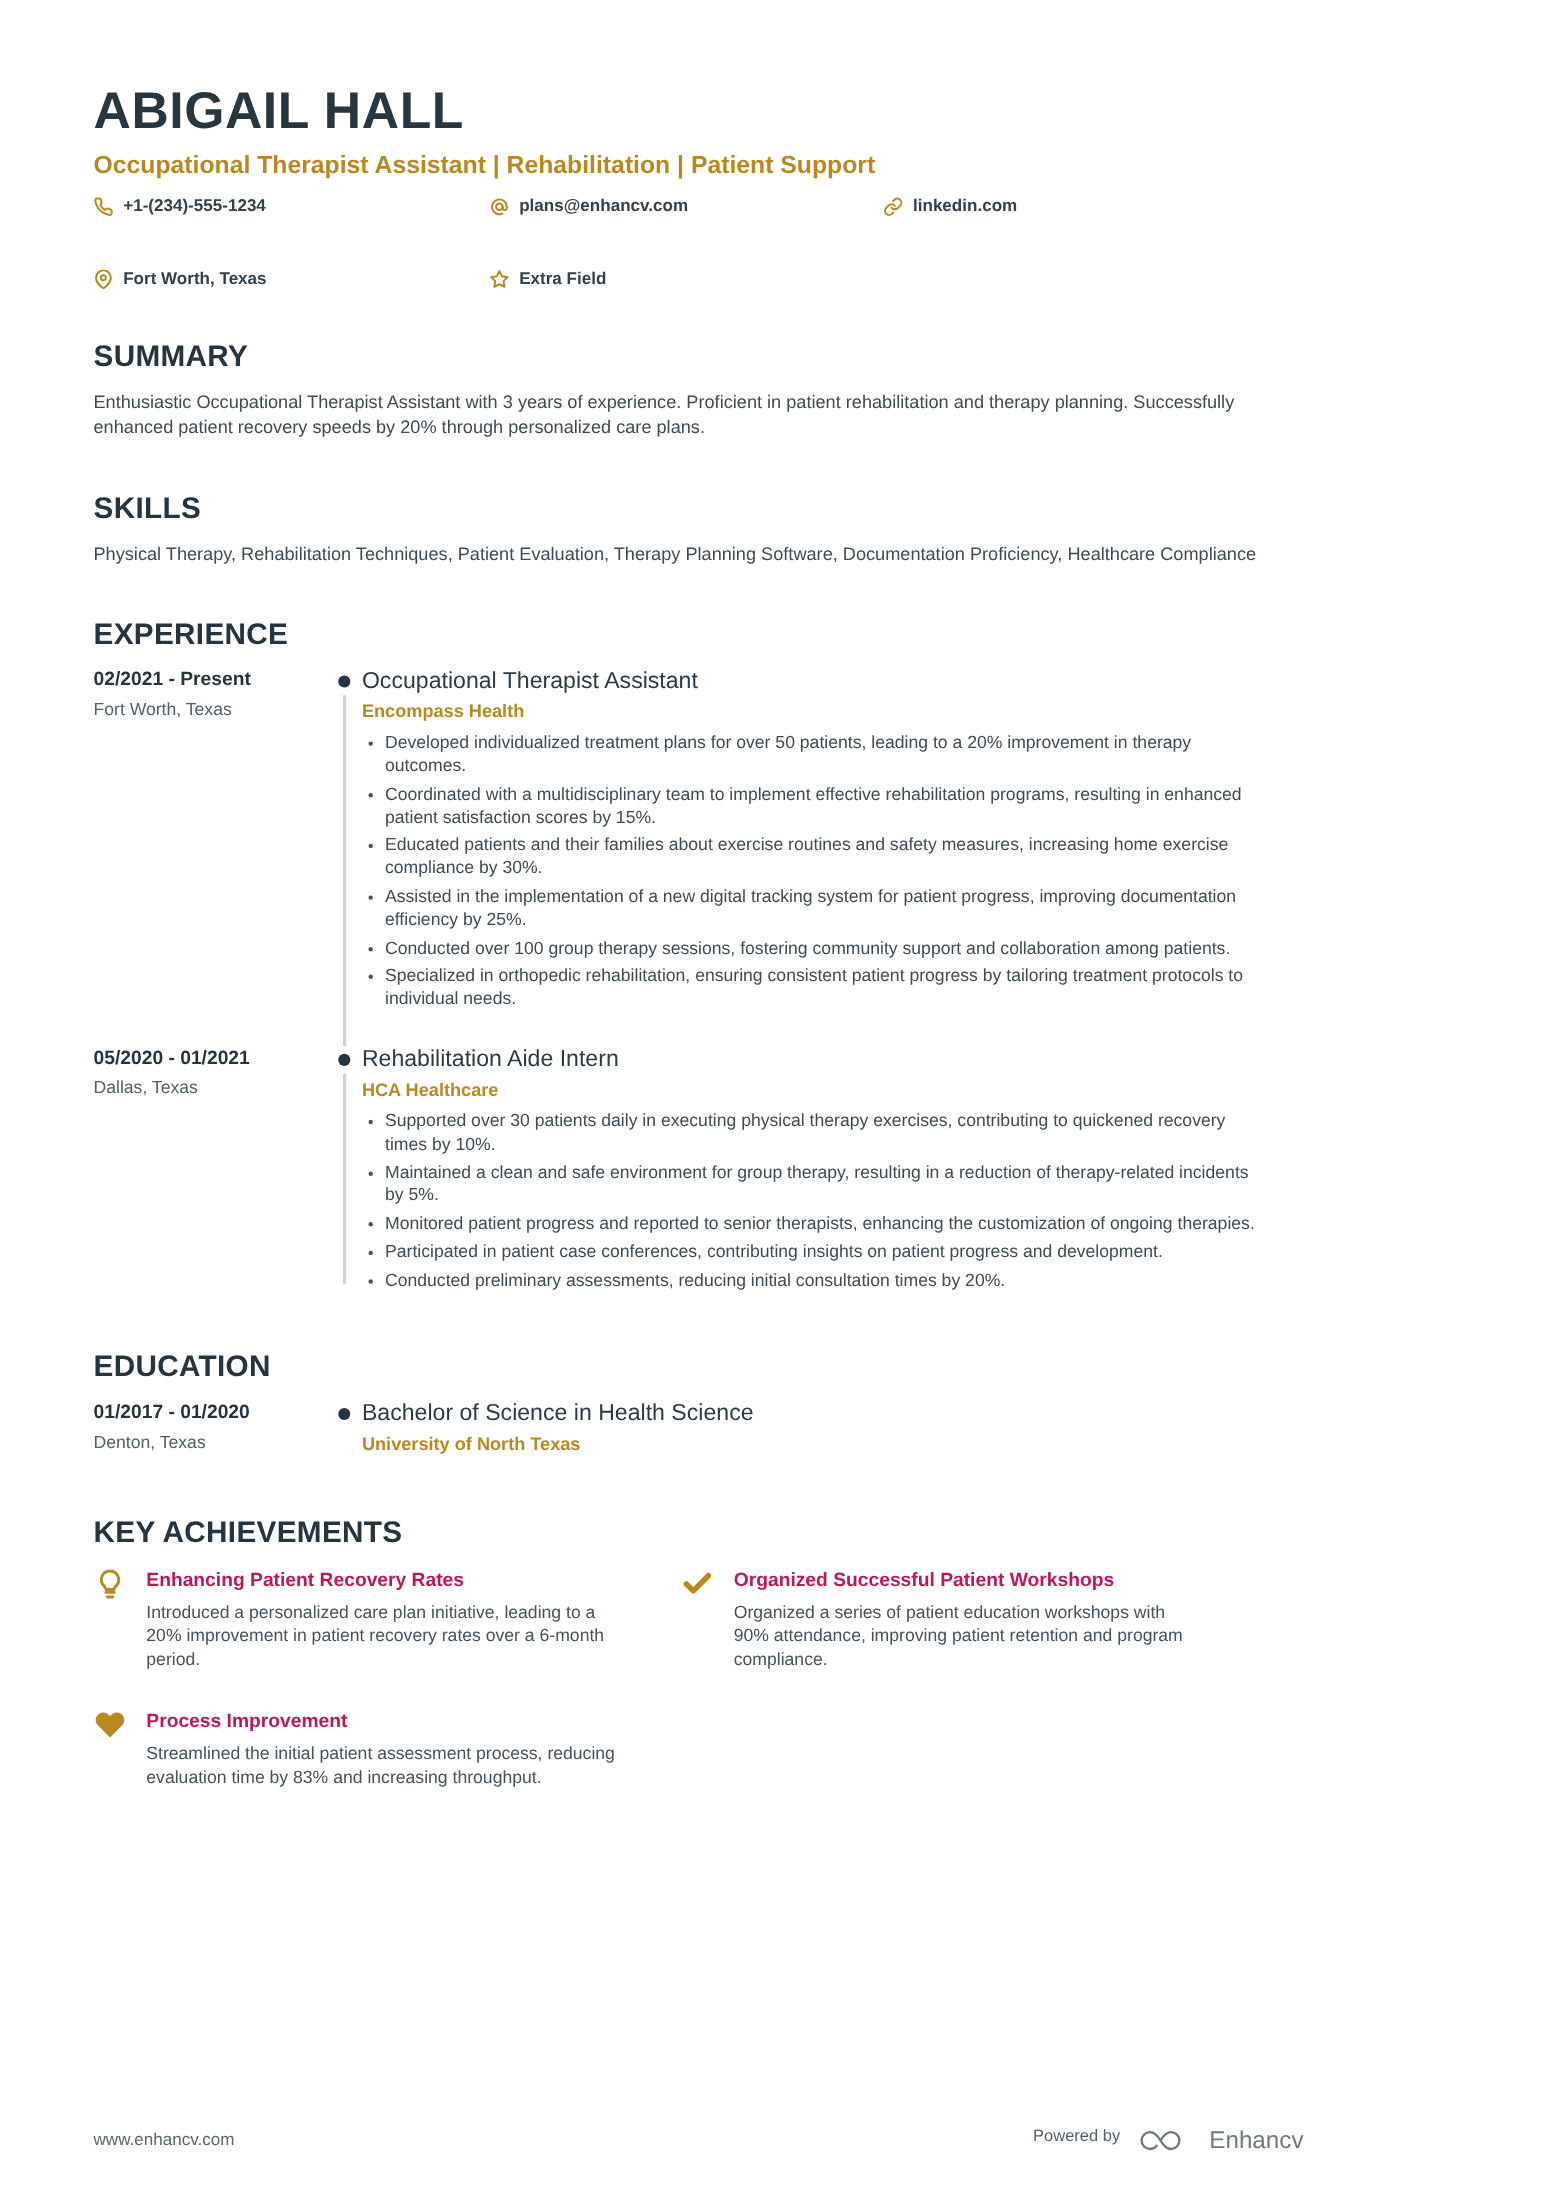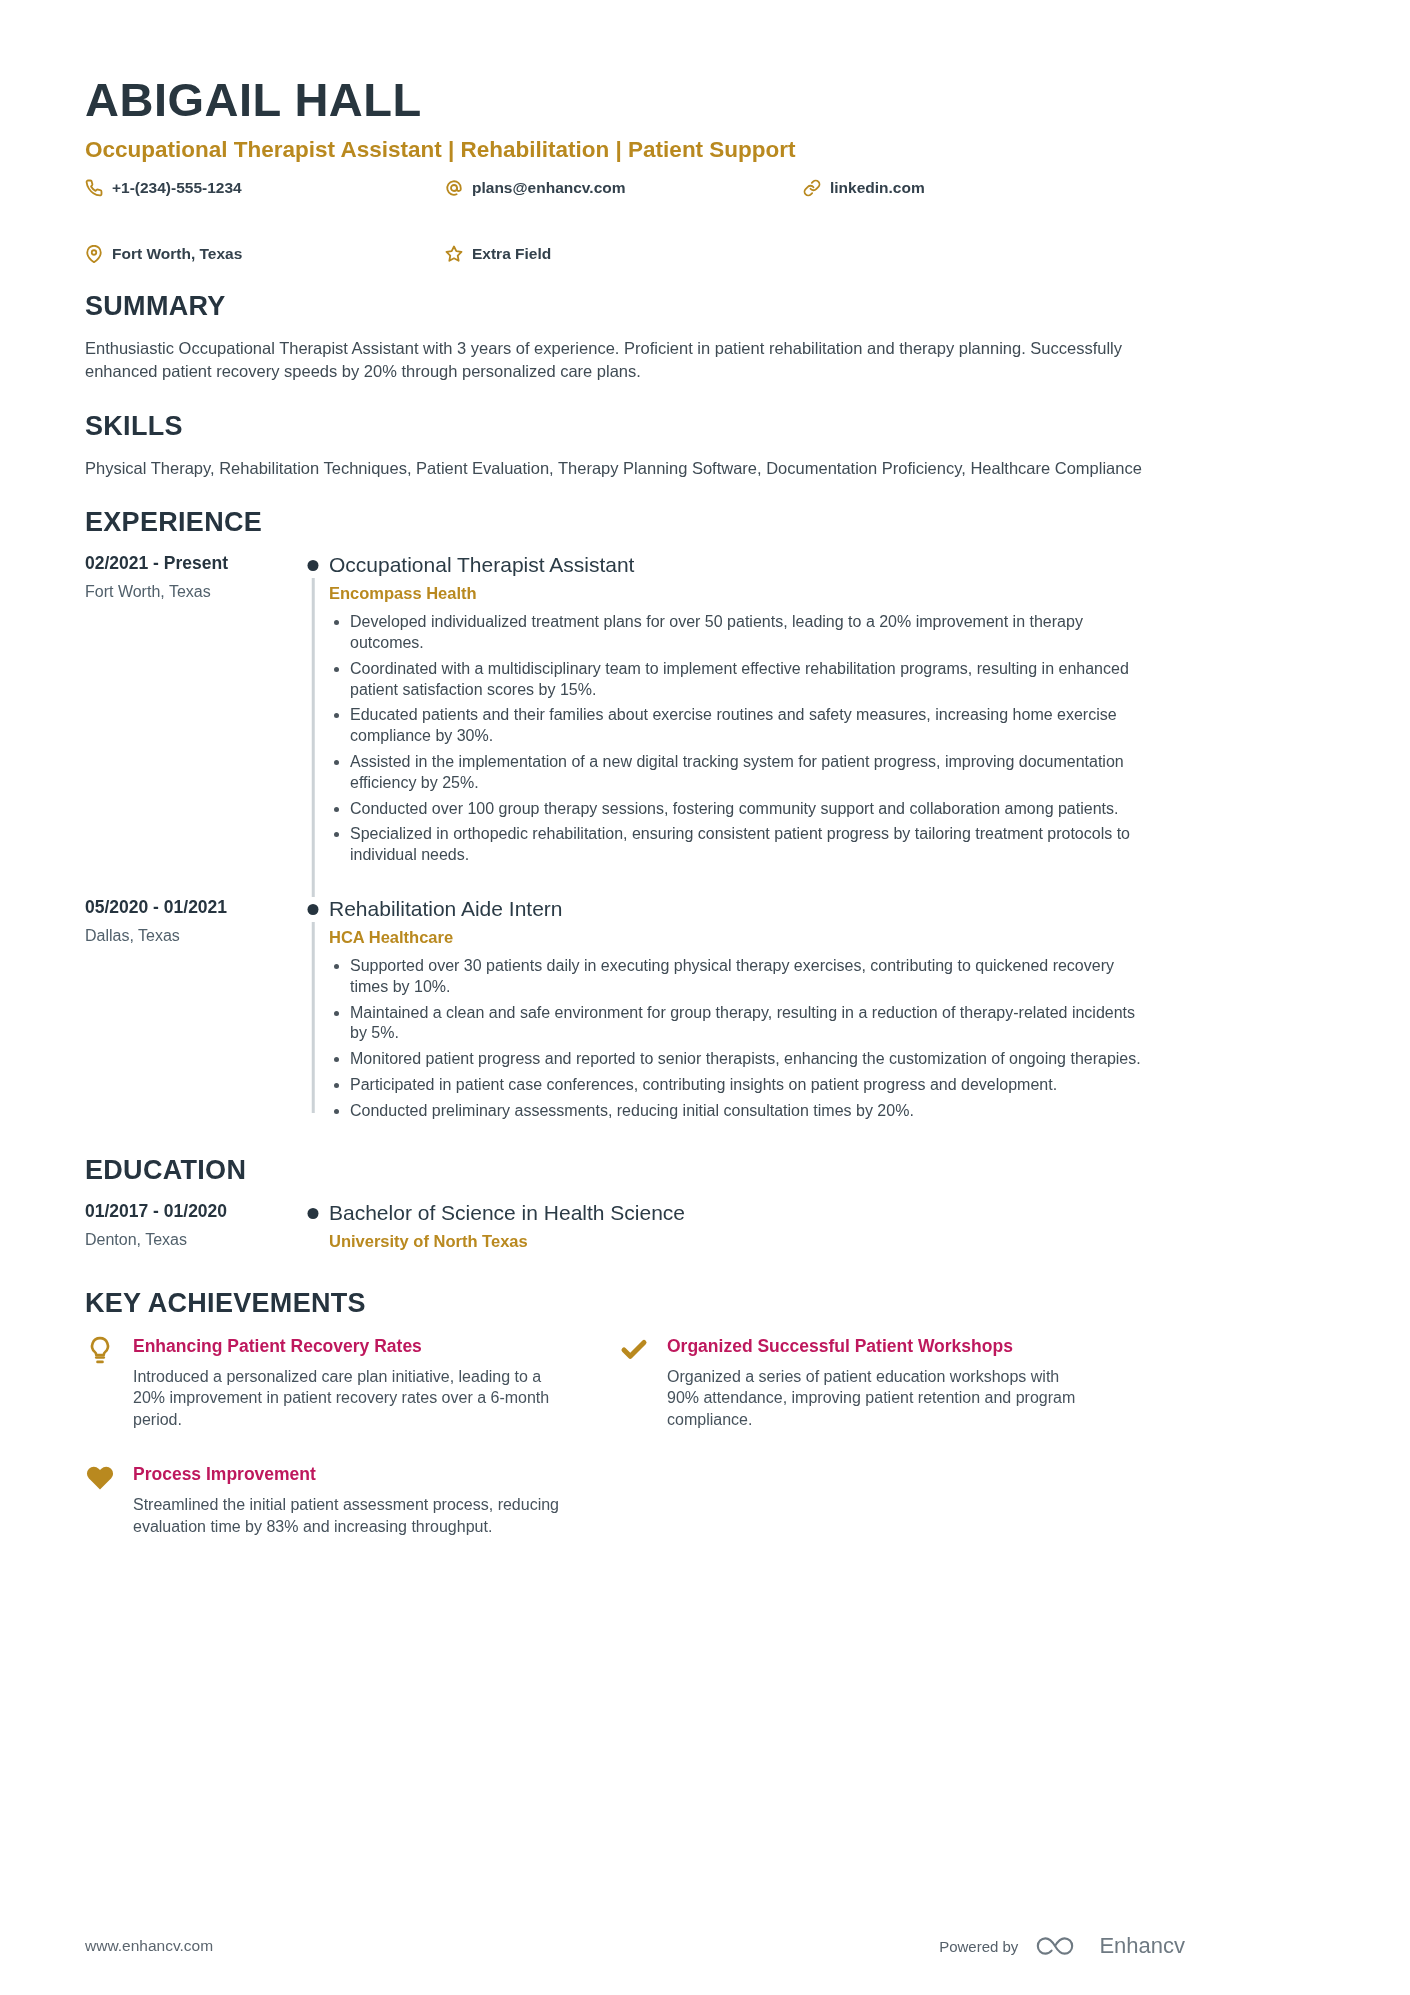--- a/index.html
+++ b/index.html
@@ -13,21 +13,21 @@
 
   
   .name { font-size: 47px; font-weight: 800; color: #28363f; letter-spacing: 0.5px; margin: 0 0 10px 0; }
   .headline { font-size: 22.5px; font-weight: 700; color: #b9891f; margin: 0 0 16px 0; }
   .contacts { display: grid; grid-template-columns: 312px 310px auto; row-gap: 9px; align-items: center; gap: 48px; }
   .contact { display: flex; align-items: center; font-size: 15.5px; font-weight: 700; color: #33414c; }
   .contact .cicon { display: inline-flex; width: 18px; height: 18px; margin-right: 9px; color: #b9891f; flex: none; }
   .contact svg { width: 100%; height: 100%; }
 
   
-  .section { margin-top: 28px; }
+  .section { margin-top: 46px; }
   .section-heading { font-size: 27px; font-weight: 800; color: #26343f; letter-spacing: 0.3px; margin: 0 0 15px 0; }
   .para { font-size: 16.5px; line-height: 1.38; margin: 0; color: #3f4b54; }
 
   
   .entry { display: grid; grid-template-columns: 212px 32px 1fr; margin-bottom: 26px; }
   .entry:last-child { margin-bottom: 0; }
   .entry-dates { font-size: 17.5px; font-weight: 700; color: #26343f; margin-bottom: 9px; }
   .entry-location { font-size: 16px; color: #51606b; }
   .tl { position: relative; }
   .tl .dot { position: absolute; left: 50%; top: 7px; width: 11px; height: 11px; background: #26343f; border-radius: 50%; transform: translateX(-50%); }
@@ -44,21 +44,21 @@
   .ach-grid { display: grid; grid-template-columns: 1fr 1fr; column-gap: 58px; row-gap: 32px; width: 1010px; margin-top: 6px; }
   .ach { display: grid; grid-template-columns: 48px 1fr; }
   .ach .aicon { width: 30px; height: 30px; color: #b9891f; margin-top: 1px; }
   .ach .aicon svg { width: 100%; height: 100%; }
   .ach-title { font-size: 17.5px; font-weight: 700; color: #be185d; margin: 2px 0 9px 0; }
   .ach-text { grid-column: 2; font-size: 16px; line-height: 1.35; color: #46525c; }
 
   
   .footer { position: absolute; left: 85px; right: 225px; bottom: 36px; display: flex; justify-content: space-between; align-items: center; }
   .footer-url { font-size: 15.5px; color: #5b656e; }
-  .powered { display: flex; align-items: center; gap: 16px; }
+  .powered { display: flex; gap: 16px; }
   .powered-text { font-size: 15px; color: #55606a; }
   .brand { display: flex; align-items: center; gap: 23px; color: #6e7982; }
   .brand svg { width: 42px; height: 24px; }
   .brand-name { font-size: 22px; color: #6e7982; }
 </style>
 </head>
 <body>
 
 <div class="page">
   <div class="content">

